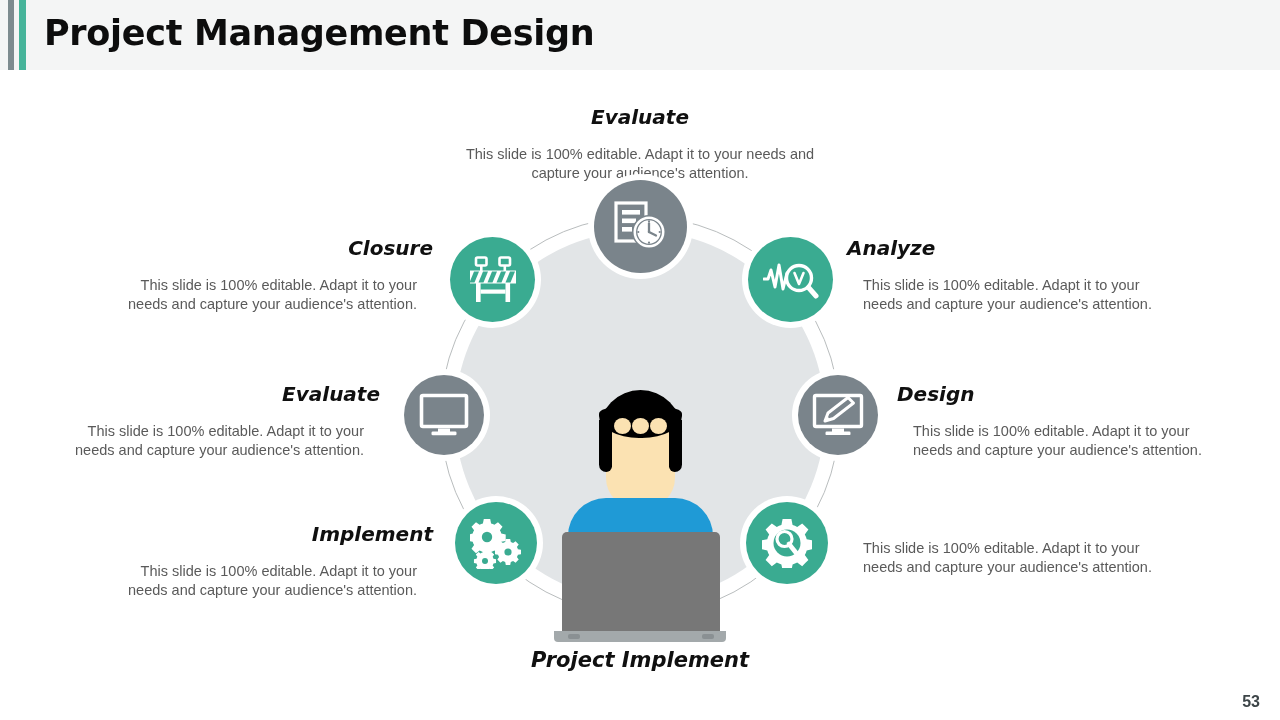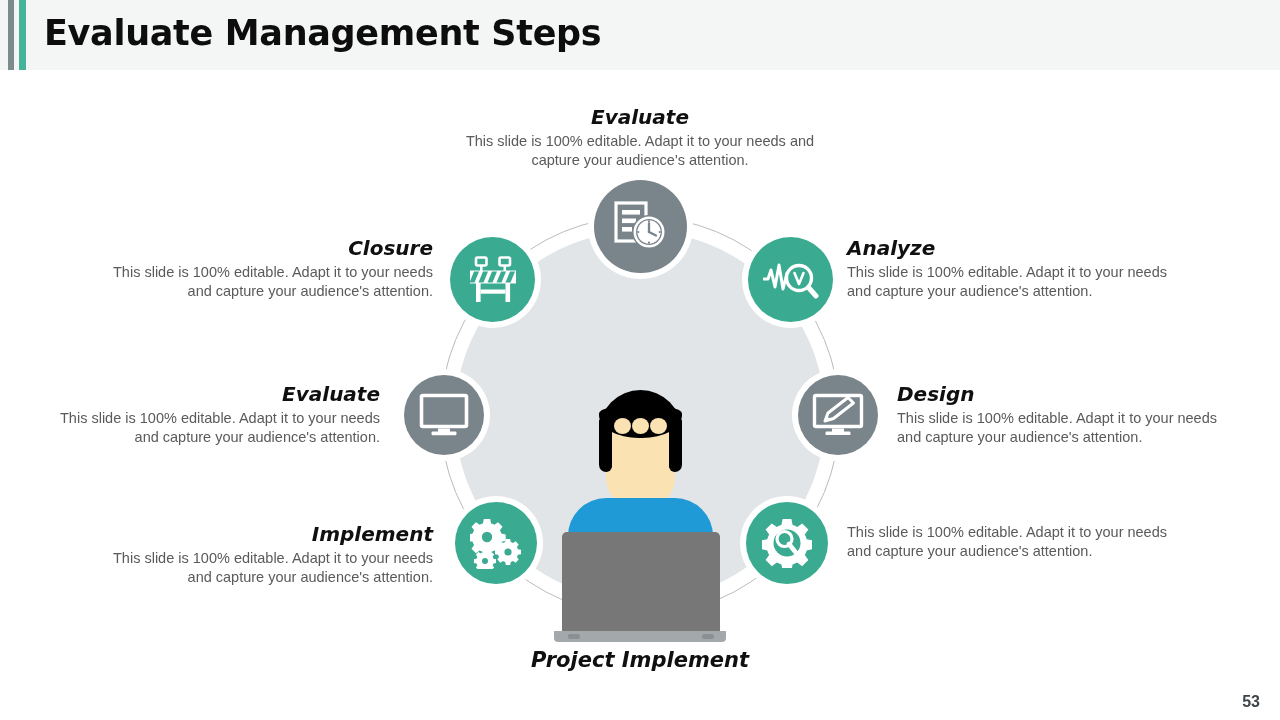--- a/index.html
+++ b/index.html
@@ -102,21 +102,21 @@
     font-style: italic;
     color: #101010;
     font-family: "DejaVu Sans", sans-serif;
     margin: 0 0 3px 0;
     line-height: 1.15;
   }
   .tblock .tbody {
     font-size: 14.5px;
     color: #5a5a5a;
     line-height: 1.33;
-    margin: 0;
+    margin: 16px;
     font-family: "Liberation Sans", sans-serif;
   }
   .ta-right { text-align: right; }
   .ta-left  { text-align: left; }
   .ta-center{ text-align: center; }
 
   
   #t-evaluate  { left: 440px; top: 36px;  width: 400px; }
   #t-analyze   { left: 847px; top: 167px; width: 340px; }
   #t-design    { left: 897px; top: 313px; width: 340px; }
@@ -230,21 +230,21 @@
     color: #3d4548;
     font-family: "Liberation Sans", sans-serif;
   }
 </style>
 </head>
 <body>
 
 <div class="header">
   <div class="header-bar-gray"></div>
   <div class="header-bar-teal"></div>
-  <div class="header-title">Evaluate Management Steps</div>
+  <div class="header-title">Project Management Design</div>
 </div>
 
 <div class="stage">
 
   <div class="ring-inner"></div>
   <div class="ring-outline"></div>
 
   <div class="tblock ta-center" id="t-evaluate">
     <p class="ttitle">Evaluate</p>
     <p class="tbody">This slide is 100% editable. Adapt it to your needs and capture your audience's attention.</p>

